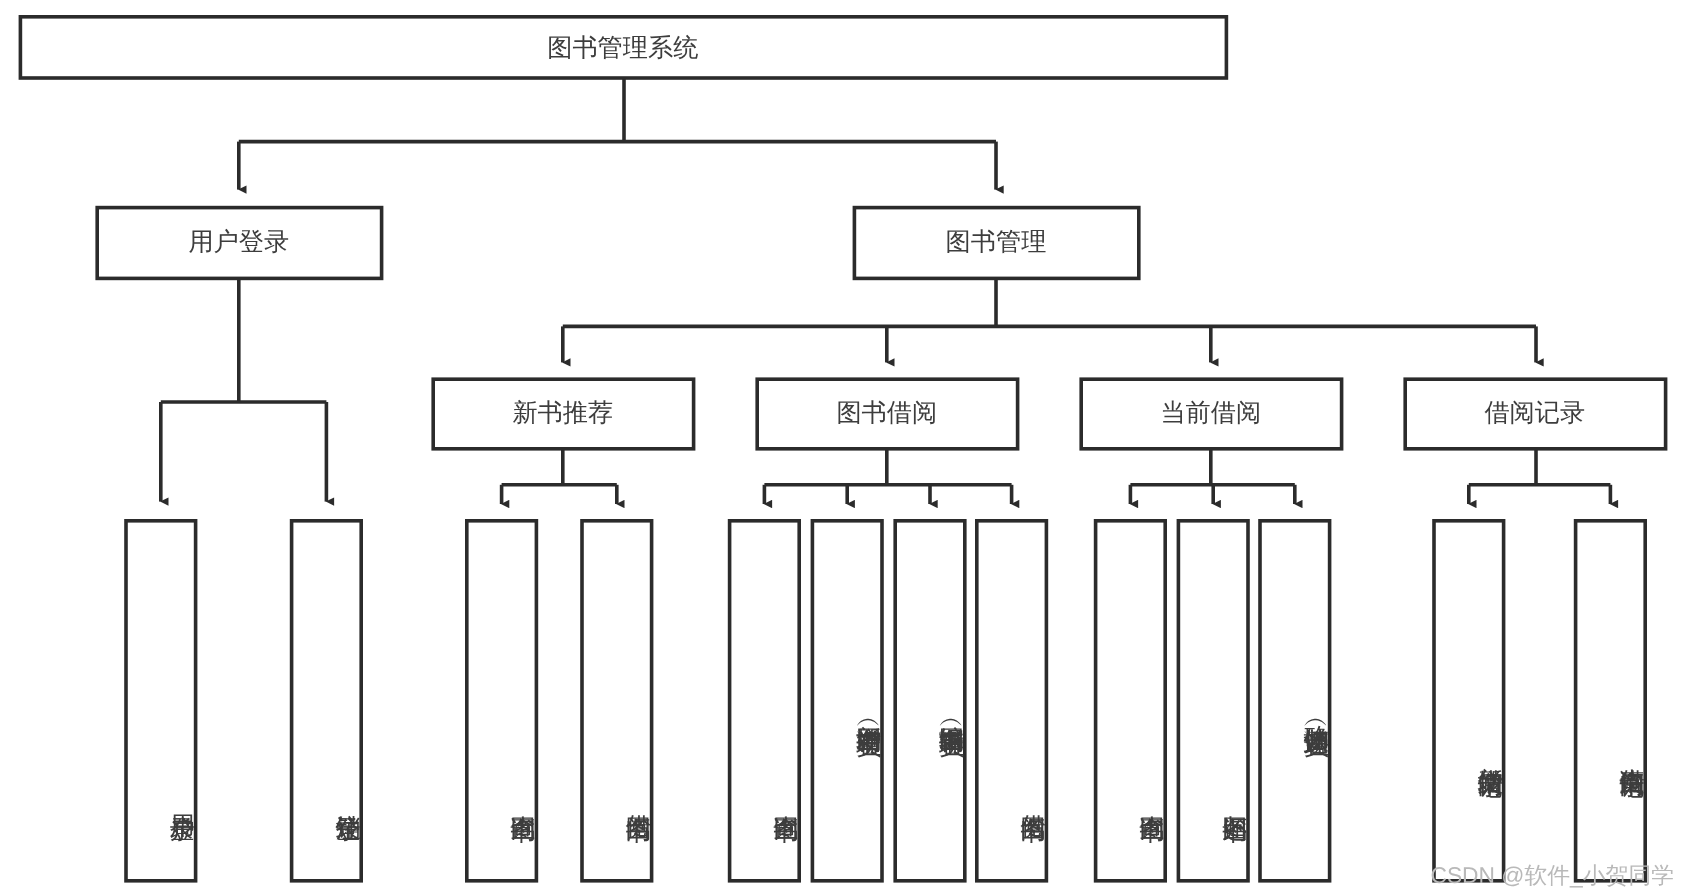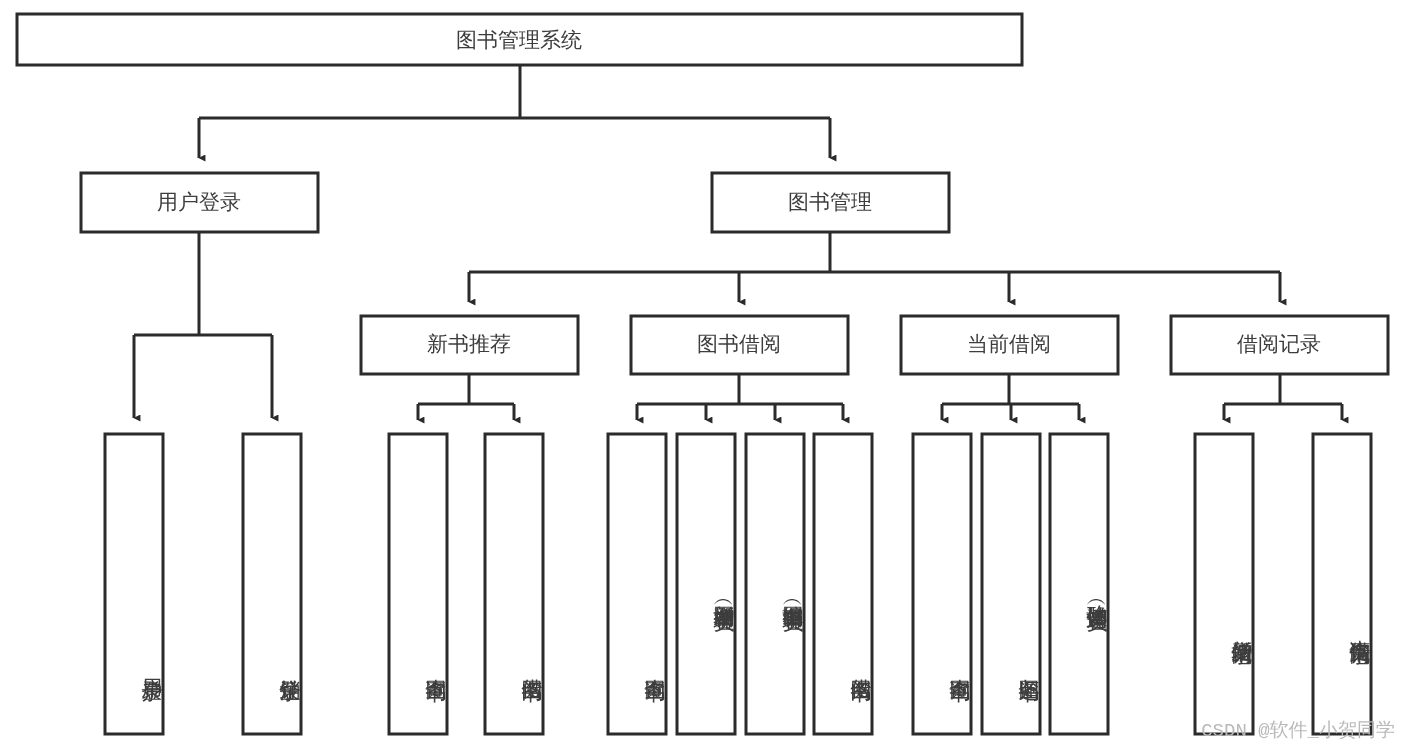--- a/index.html
+++ b/index.html
@@ -32,21 +32,21 @@
     display:flex;
     align-items:flex-start;
     justify-content:center;
     pointer-events:none;
   }
   .watermark{
     position:absolute;
     right:10px;
     bottom:4px;
     color:#b9b9b9;
-    font-family:Liberation Mono, monospace;
+    font-family:Liberation Sans, sans-serif;
     font-size:19px;
     white-space:nowrap;
   }
 </style>
 </head>
 <body>
 
 <div id="diagram-root">
 
   <svg id="flow" viewBox="0 0 1405 747">

